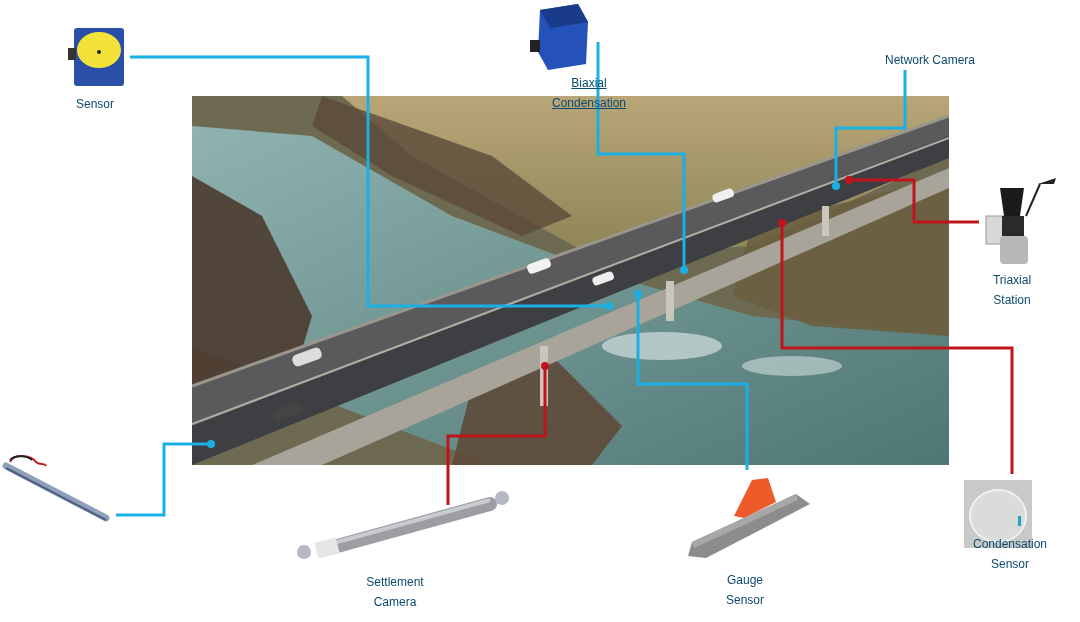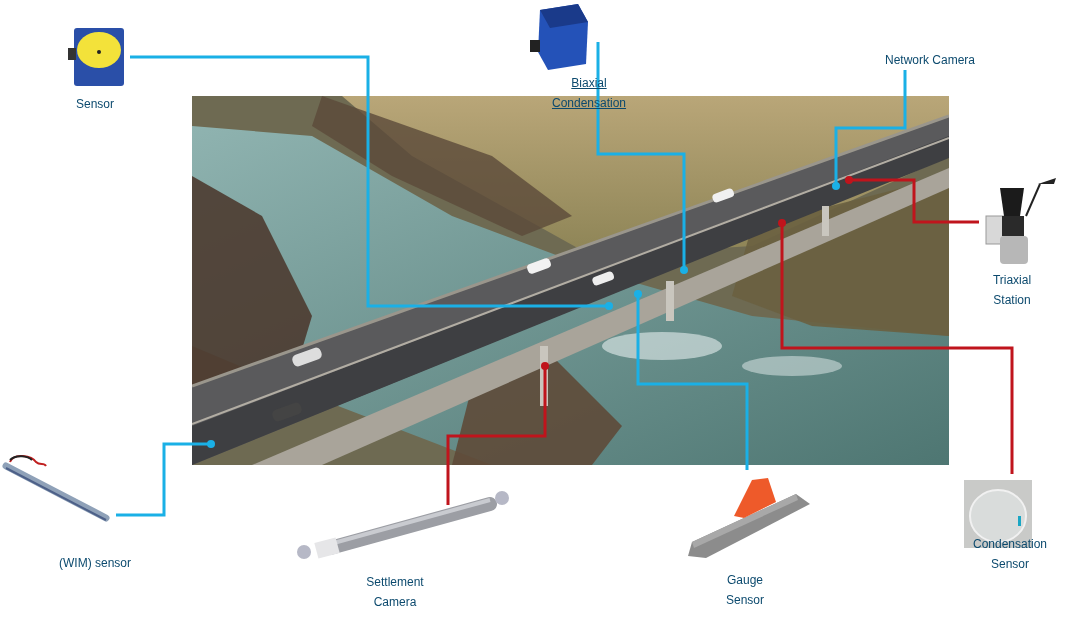--- a/index.html
+++ b/index.html
@@ -129,21 +129,20 @@
 
 <div class="sensor" style="left:2px;top:452px;width:110px;height:70px;">
   <svg width="110" height="70" viewBox="0 0 110 70">
     <line x1="4" y1="14" x2="104" y2="66" stroke="#8fa1b8" stroke-width="7" stroke-linecap="round"></line>
     <line x1="4" y1="16" x2="104" y2="68" stroke="#4d6088" stroke-width="2"></line>
     <path d="M8,10 C12,0 30,4 34,10 C38,14 42,10 44,14" stroke="#c02020" stroke-width="2" fill="none"></path>
     <path d="M8,8 C14,2 26,4 30,8" stroke="#222" stroke-width="2" fill="none"></path>
   </svg>
 </div>
 <div class="label" style="left:20px;top:553px;width:150px;">
-  <div>(WIM) sensor</div>
 </div>
 
 <div class="sensor" style="left:290px;top:488px;width:226px;height:80px;">
   <svg width="226" height="80" viewBox="0 0 226 80">
     <line x1="40" y1="60" x2="200" y2="16" stroke="#9c9ea4" stroke-width="14" stroke-linecap="round"></line>
     <line x1="40" y1="56" x2="200" y2="12" stroke="#c9cbd0" stroke-width="4"></line>
     <rect x="26" y="52" width="22" height="16" fill="#e6e6e8" transform="rotate(-15 37 60)"></rect>
     <circle cx="14" cy="64" r="7" fill="#b6b8c6"></circle>
     <circle cx="212" cy="10" r="7" fill="#b6b8c6"></circle>
   </svg>

